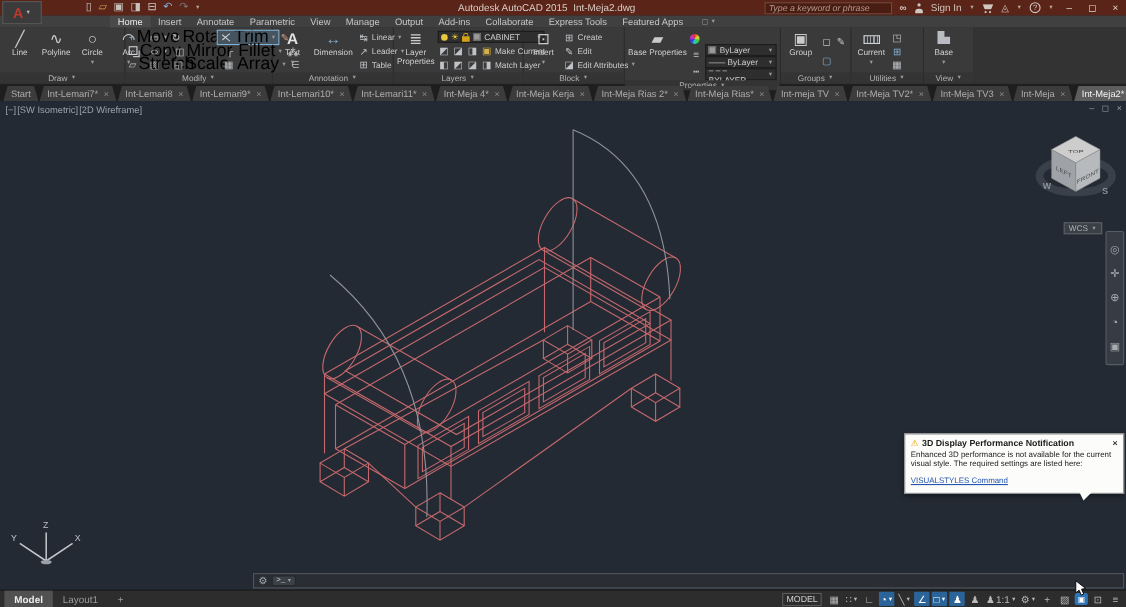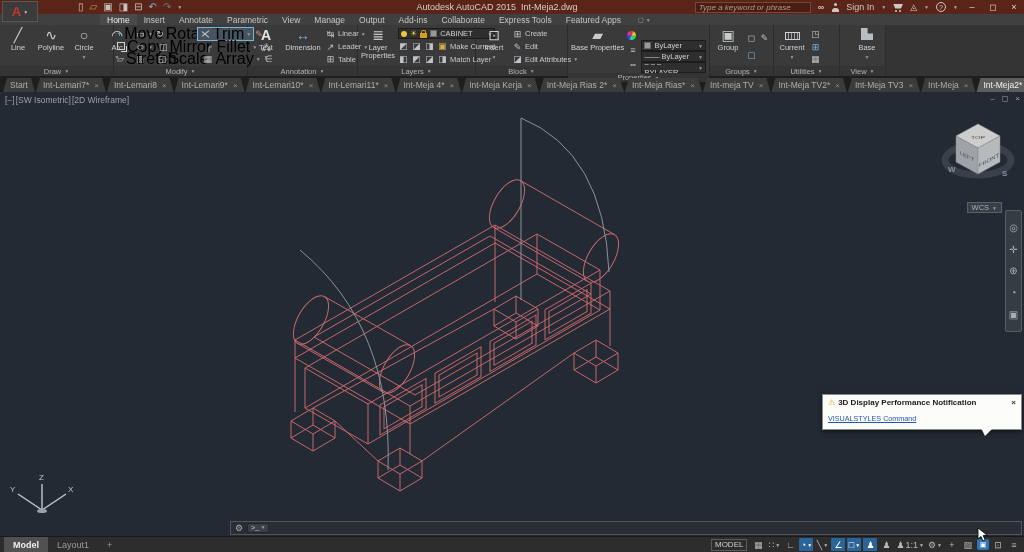--- a/index.html
+++ b/index.html
@@ -433,21 +433,21 @@
         </div>
       </div>
       <div class="plabel">
           <span>Utilities</span>
           <span class="dd">▼</span>
         </div>
     </div>
 
 
     <div class="panel" style="width:46px;">
-      <div class="pc" style="justify-content:flex-end;">
+      <div class="pc" style="justify-content:flex-start;">
         <div class="bigbtn">
             <span class="bigicon"><span class="i-base"></span></span>
             <span>Base</span>
             <span class="dd">▼</span>
           </div>
       </div>
       <div class="plabel">
           <span>View</span>
           <span class="dd">▼</span>
         </div>
@@ -688,20 +688,24 @@
         </span>
     </div>
   </div>
 
   <div class="notif">
     <div class="notif-head">
       <span class="warn">⚠</span>
       <span class="notif-title">3D Display Performance Notification</span>
       <span class="notif-x">×</span>
     </div>
+    <div class="notif-body">
+      <span>Enhanced 3D performance is not available for the current visual style.</span>
+      <span>The required settings are listed here:</span>
+    </div>
     <span class="notif-link">VISUALSTYLES Command</span>
   </div>
 
   <svg class="cursor" width="12" height="15" viewBox="0 0 12 15">
     <path d="M1,1 L1,12 L4,9.5 L6,14 L8.2,13 L6.2,8.6 L10,8 Z" fill="#fff" stroke="#000" stroke-width="0.8"></path>
   </svg>
 
 </div>
 
 </body></html>

